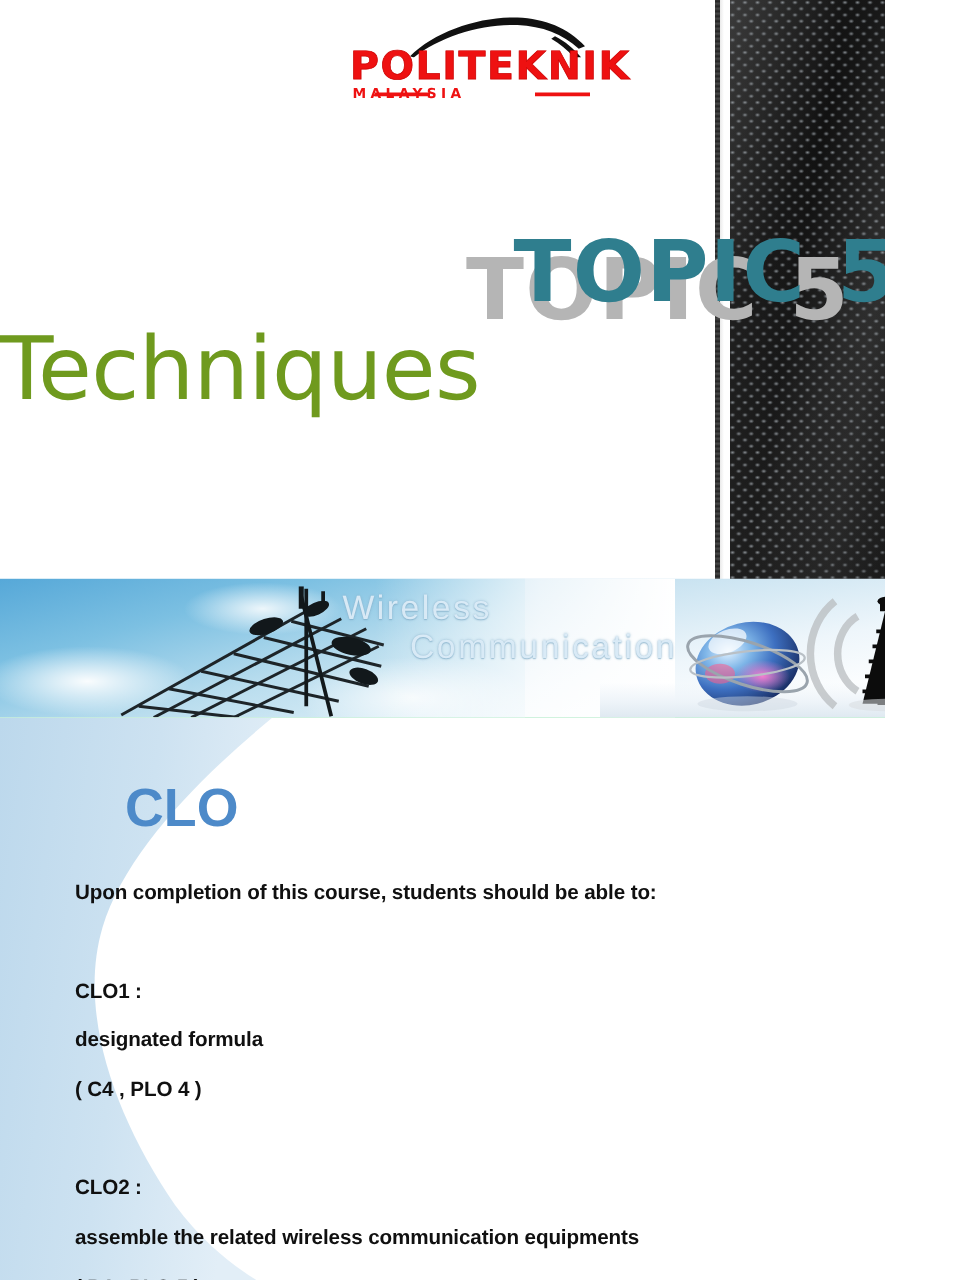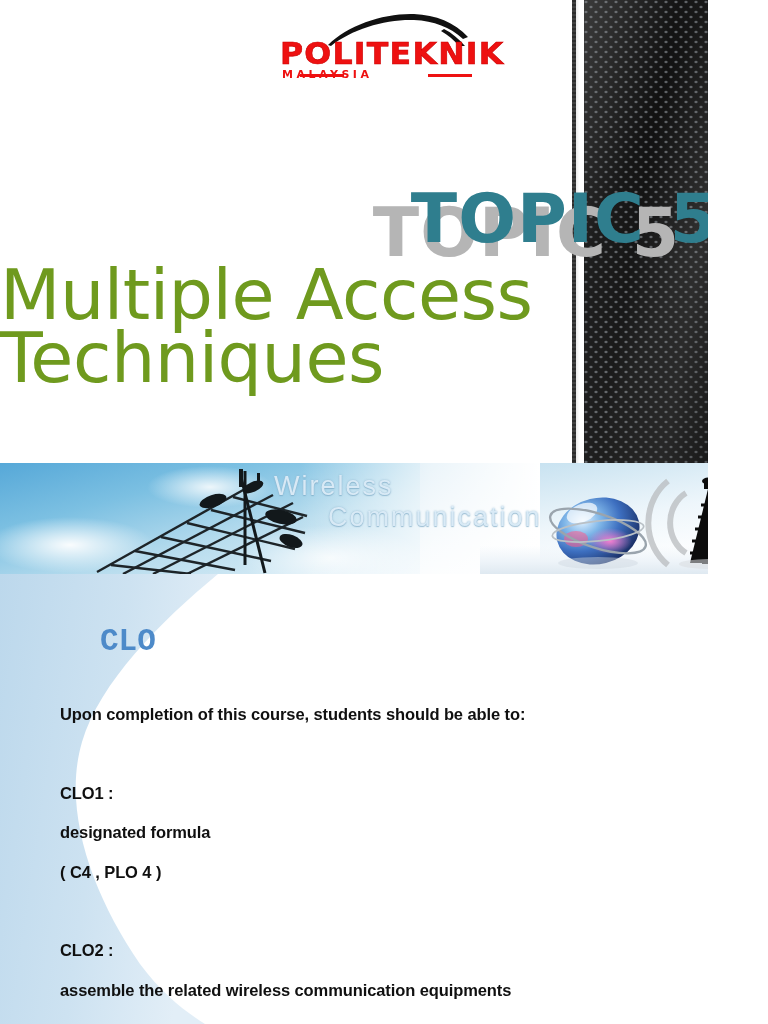--- a/index.html
+++ b/index.html
@@ -249,23 +249,23 @@
     left: 740px; top: 0;
     width: 3px; height: 450px;
     background-image: repeating-linear-gradient(0deg, #4a4a4a 0px, #161616 2px, #4a4a4a 4px);
     opacity: .9;
     z-index: 3;
   }
 
   .clo-heading {
     position: absolute;
     left: 100px; top: 52px;
-    font-family: Liberation Mono, monospace;
-    font-weight: bold;
-    font-size: 31px;
+    font-family: Liberation Sans, sans-serif;
+    font-weight: bold;
+    font-size: 43px;
     line-height: 1;
     color: #4d8ac9;
     z-index: 4;
   }
   .clo-body {
     position: absolute;
     left: 44px; top: 113px;
     width: 660px;
     z-index: 4;
     font-family: "Liberation Sans", sans-serif;
@@ -298,21 +298,20 @@
       <div class="logo-sub-rule-l"></div>
       <div class="logo-sub">MALAYSIA</div>
       <div class="logo-sub-rule-r"></div>
     </div>
 
     <div class="title-block">
       <div class="topic-line">
         <span class="topic-shadow">TOPIC 5</span>
         <span class="topic-main">TOPIC 5</span>
       </div>
-      <div class="subtitle">Multiple Access</div>
       <div class="subtitle">Techniques</div>
     </div>
   </div>
 
   <div class="banner">
     <div class="banner-sky"></div>
 
     <svg class="banner-tower-left" viewBox="0 0 215 105">
       <g stroke="#1d2428" stroke-width="2.4" fill="none">
         <path d="M2 103 L150 20"></path>

